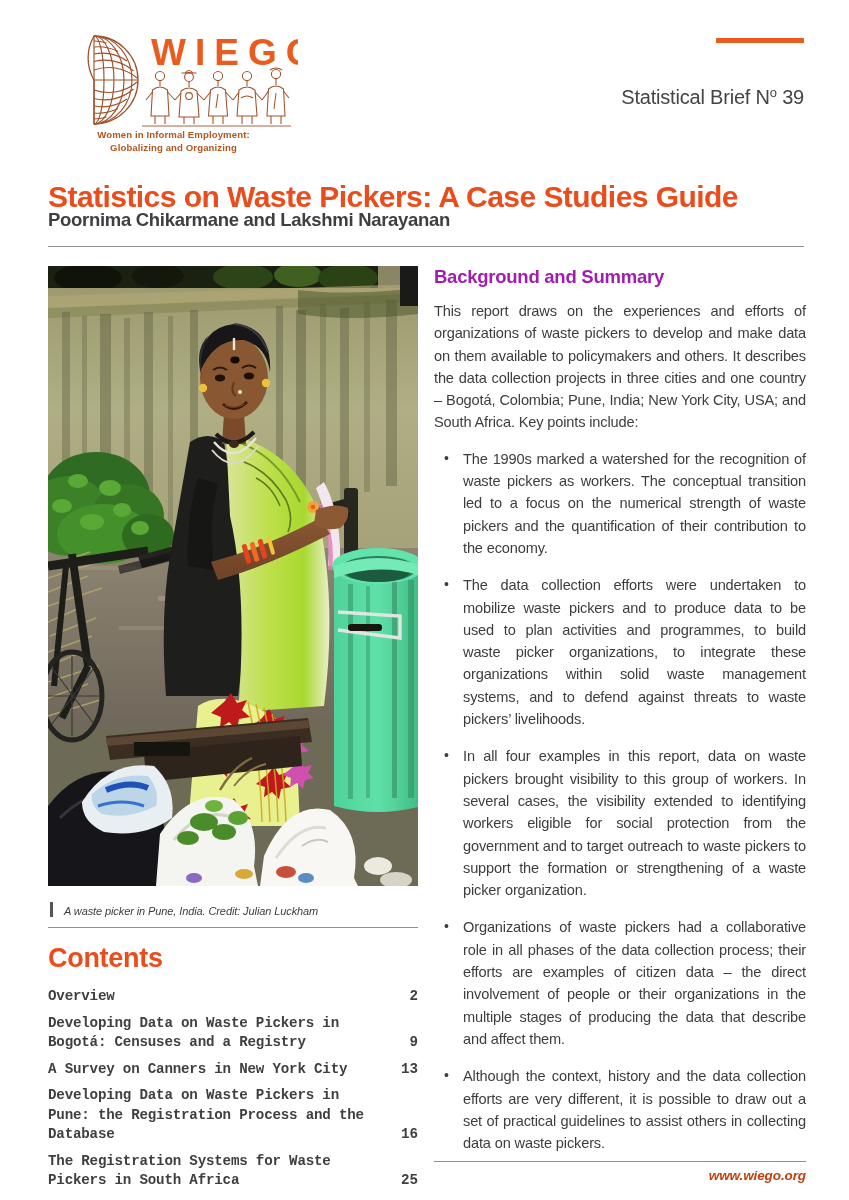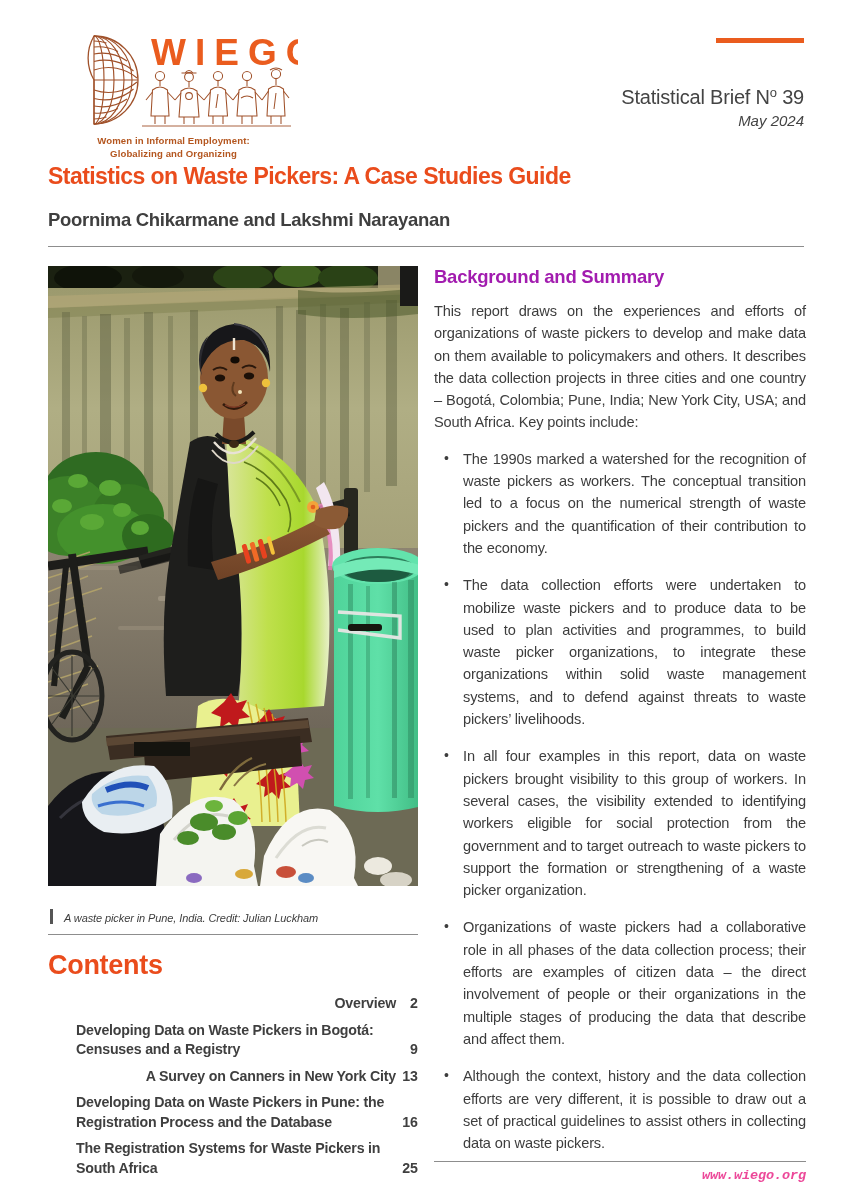--- a/index.html
+++ b/index.html
@@ -34,21 +34,21 @@
     top: 0;
     width: 250px;
     height: 130px;
   }
 
   .logo-svg { display: block; }
 
   .logo-tagline {
     position: absolute;
     left: 18px;
-    top: 104px;
+    top: 98px;
     width: 215px;
     text-align: center;
     font-size: 9.6px;
     font-weight: bold;
     line-height: 13px;
     color: #b4561f;
     letter-spacing: 0.1px;
   }
   .logo-tagline span { display: block; }
 
@@ -79,23 +79,23 @@
     font-style: italic;
     color: #444444;
     line-height: 22px;
     margin-top: 1px;
   }
 
   
   .title {
     position: absolute;
     left: 48px;
-    top: 159px;
+    top: 180px;
     width: 760px;
-    font-size: 23px;
+    font-size: 30px;
     font-weight: bold;
     color: #ea4c1c;
     letter-spacing: -0.55px;
     line-height: 34px;
   }
   .authors {
     position: absolute;
     left: 48px;
     top: 209px;
     width: 760px;
@@ -124,21 +124,21 @@
   .photo {
     position: relative;
     width: 370px;
     height: 620px;
     overflow: hidden;
     background: #6d6a55;
   }
 
   .caption-row {
     position: relative;
-    margin-top: 22px;
+    margin-top: 15px;
     padding-left: 16px;
     height: 18px;
   }
   .caption-bar {
     position: absolute;
     left: 2px;
     top: 1px;
     width: 3px;
     height: 15px;
     background: #555555;
@@ -163,22 +163,23 @@
     font-size: 27px;
     font-weight: bold;
     color: #ea4c1c;
     letter-spacing: -0.3px;
   }
 
   .toc { margin-top: 13px; width: 370px; }
   .toc-row {
     display: flex;
     align-items: flex-end;
-    justify-content: flex-end;
+    justify-content: space-between;
     margin-bottom: 7px;
+    font-family: Liberation Mono, monospace;
   }
   .toc-label {
     font-size: 14.2px;
     font-weight: bold;
     color: #3f3f3f;
     line-height: 19.5px;
     letter-spacing: -0.2px;
     max-width: 320px;
   }
   .toc-page {
@@ -244,23 +245,22 @@
     height: 1px;
     background: #8d8d8d;
   }
   .footer-url {
     position: absolute;
     right: 43px;
     top: 1168px;
     font-size: 13.5px;
     font-style: italic;
     font-weight: bold;
-    color: #ec4899;
+    color: #c2410c;
     letter-spacing: -0.1px;
-    font-family: Liberation Mono, monospace;
   }
 </style>
 </head>
 <body>
 
 <div class="page">
 
   <div class="header">
 
     <div class="logo-block">
@@ -334,21 +334,20 @@
 
       <div class="logo-tagline">
         <span>Women in Informal Employment:</span>
         <span>Globalizing and Organizing</span>
       </div>
     </div>
 
     <div class="brief-block">
       <div class="brief-rule"></div>
       <div class="brief-no"><span>Statistical Brief N</span><sup>o</sup><span> 39</span></div>
-      <div class="brief-date">May 2024</div>
     </div>
   </div>
 
   <h1 class="title">Statistics on Waste Pickers: A Case Studies Guide</h1>
   <div class="authors">Poornima Chikarmane and Lakshmi Narayanan</div>
   <div class="rule-main"></div>
 
   <div class="left-col">
 
     <div class="photo">

